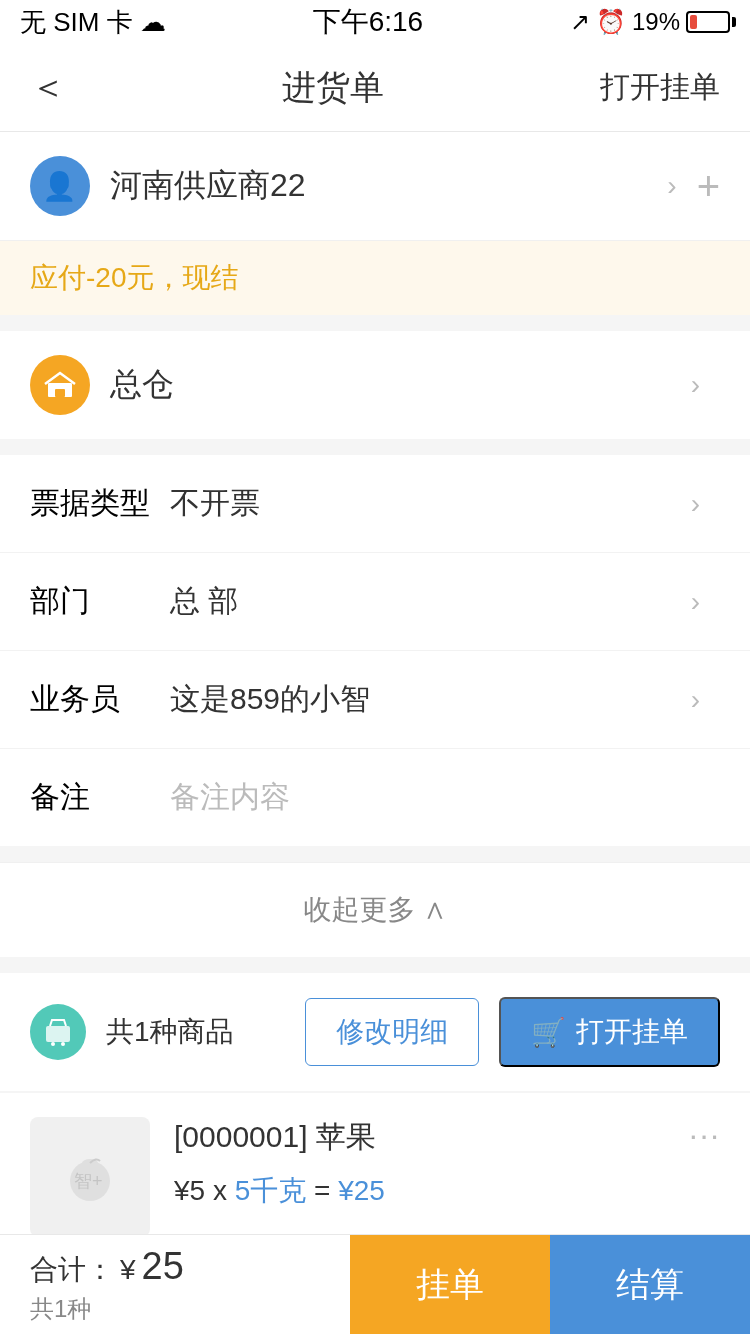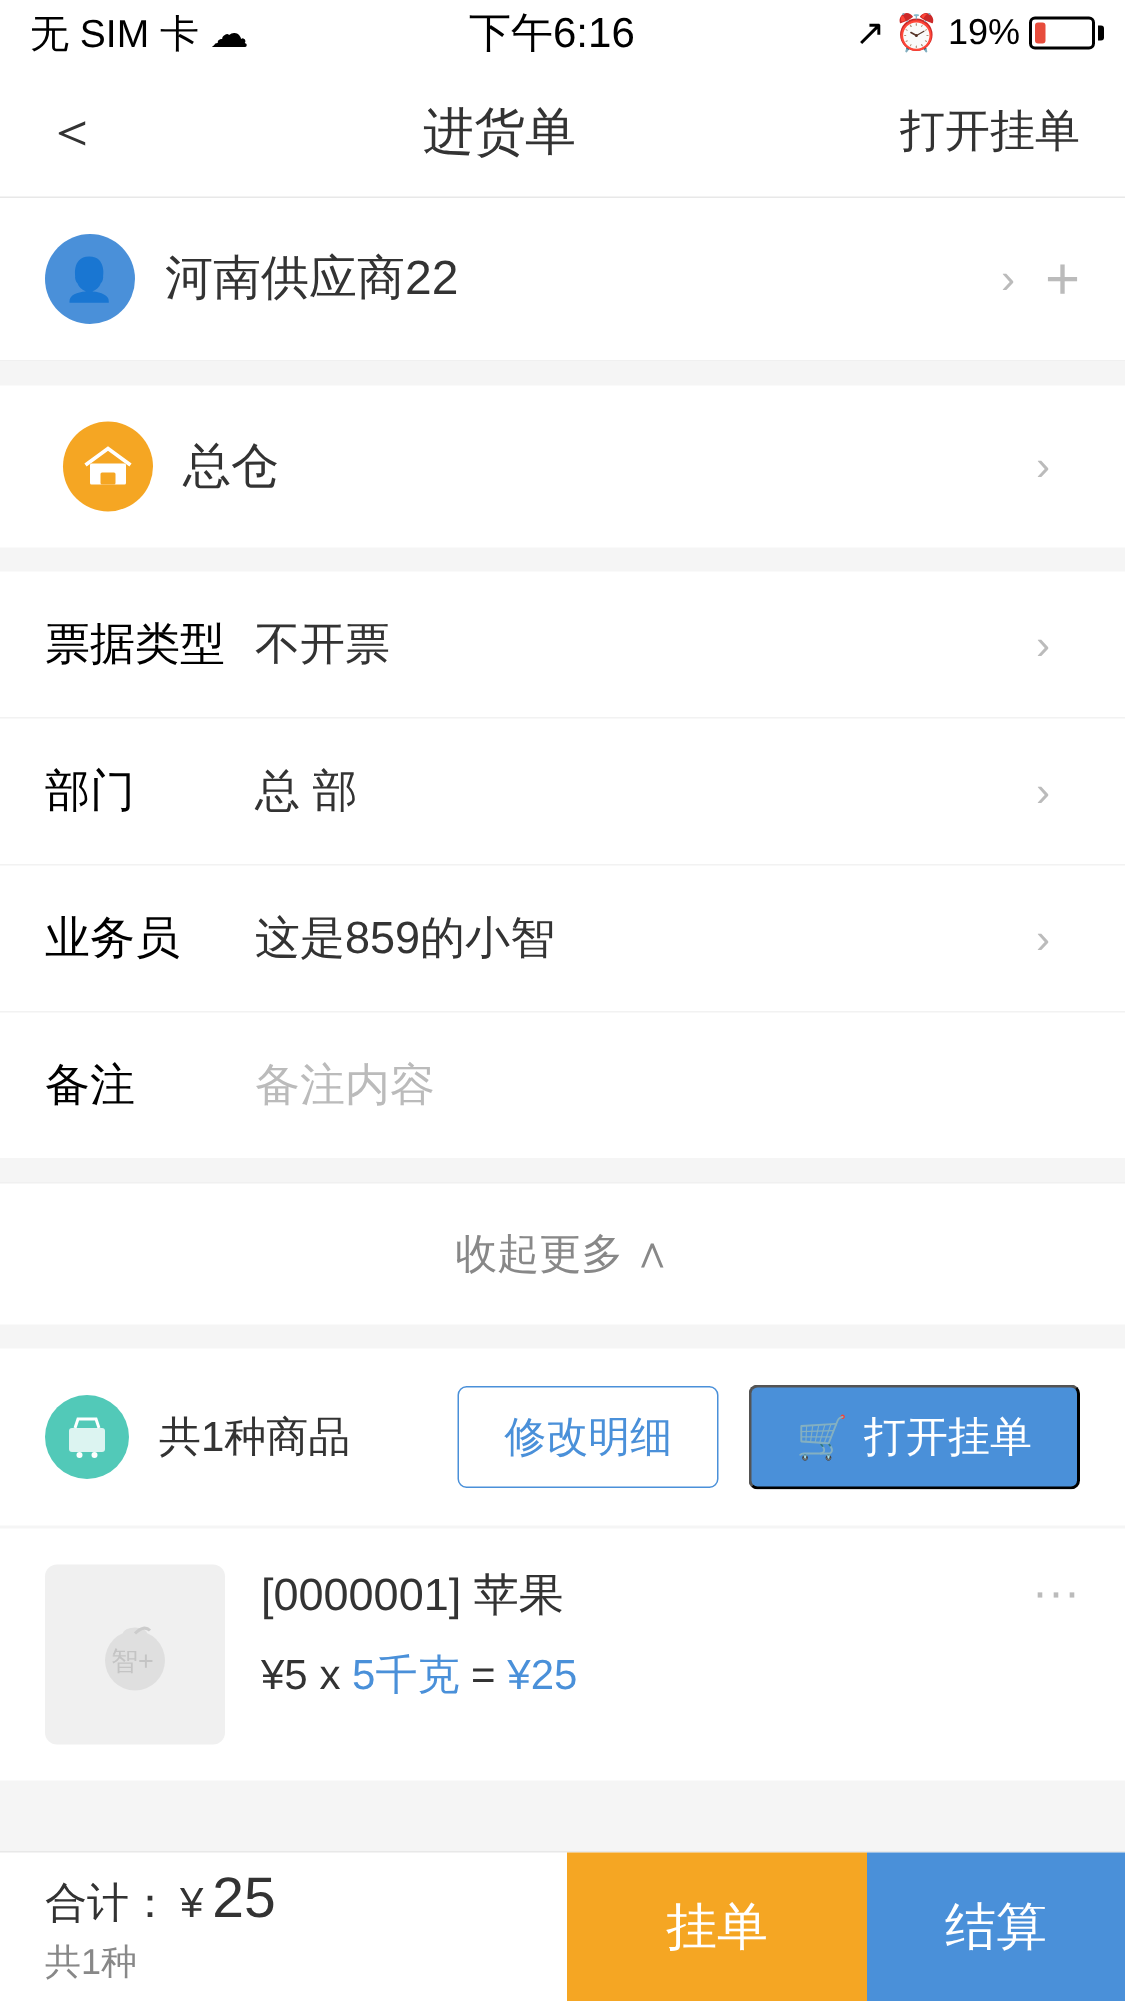--- a/index.html
+++ b/index.html
@@ -107,21 +107,20 @@
       padding: 18px 30px;
       font-size: 28px;
       color: #e6a817;
     }
 
     
     .warehouse-row {
       display: flex;
       align-items: center;
       padding: 24px 30px;
-      margin-left: 12px;
     }
     .warehouse-icon {
       width: 60px; height: 60px;
       border-radius: 50%;
       background: #f5a623;
       display: flex; align-items: center; justify-content: center;
       margin-right: 20px;
       flex-shrink: 0;
     }
     .warehouse-icon svg { width: 36px; height: 36px; }
@@ -254,21 +253,21 @@
     .footer-btn-hang {
       width: 200px;
       background: #f5a623;
       color: #fff;
       font-size: 34px;
       display: flex;
       align-items: center;
       justify-content: center;
     }
     .footer-btn-settle {
-      width: 172px;
+      width: 200px;
       background: #4a90d9;
       color: #fff;
       font-size: 34px;
       display: flex;
       align-items: center;
       justify-content: center;
     }
   </style>
 </head>
 <body>
@@ -298,20 +297,21 @@
 
   <div class="card">
     <div class="supplier-row">
       <div class="supplier-avatar">
         <span>👤</span>
       </div>
       <span class="supplier-name">河南供应商22</span>
       <span class="row-arrow">›</span>
       <span class="row-plus">+</span>
     </div>
+    <div class="warning-banner">应付-20元，现结</div>
   </div>
 
   <div class="card">
     <div class="warehouse-row">
       <div class="warehouse-icon">
         <svg viewBox="0 0 36 36" fill="none" xmlns="http://www.w3.org/2000/svg">
           <rect x="6" y="16" width="24" height="14" rx="1" fill="#fff"></rect>
           <path d="M3 17L18 6l15 11" stroke="#fff" stroke-width="2.5" fill="none"></path>
           <rect x="13" y="22" width="10" height="8" rx="1" fill="#f5a623"></rect>
         </svg>

